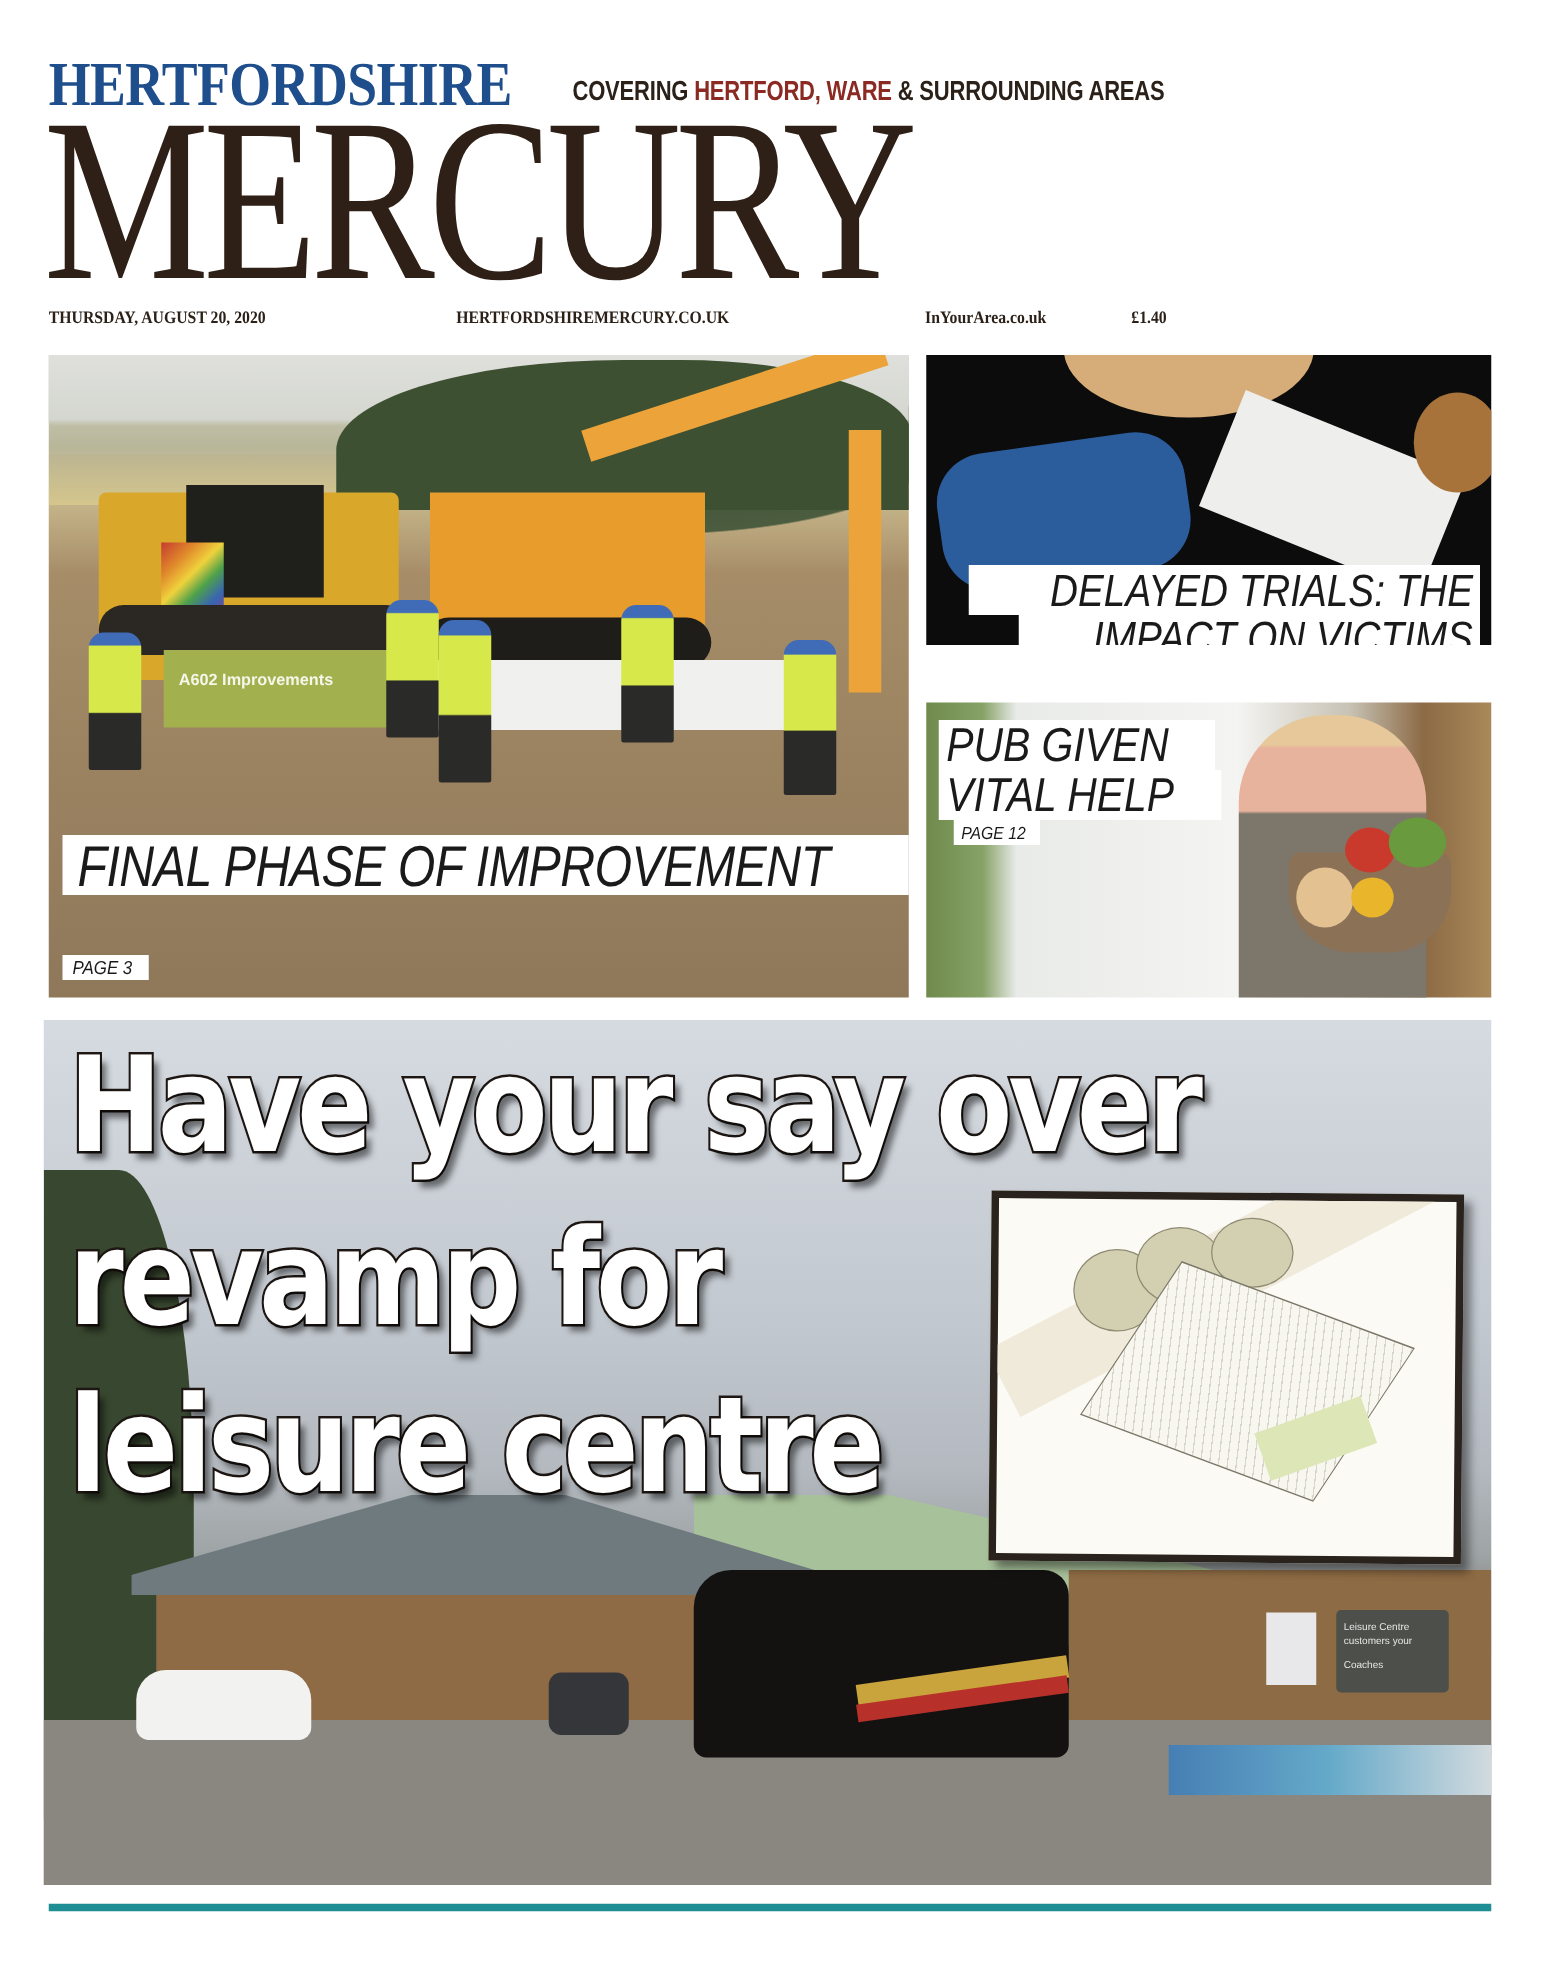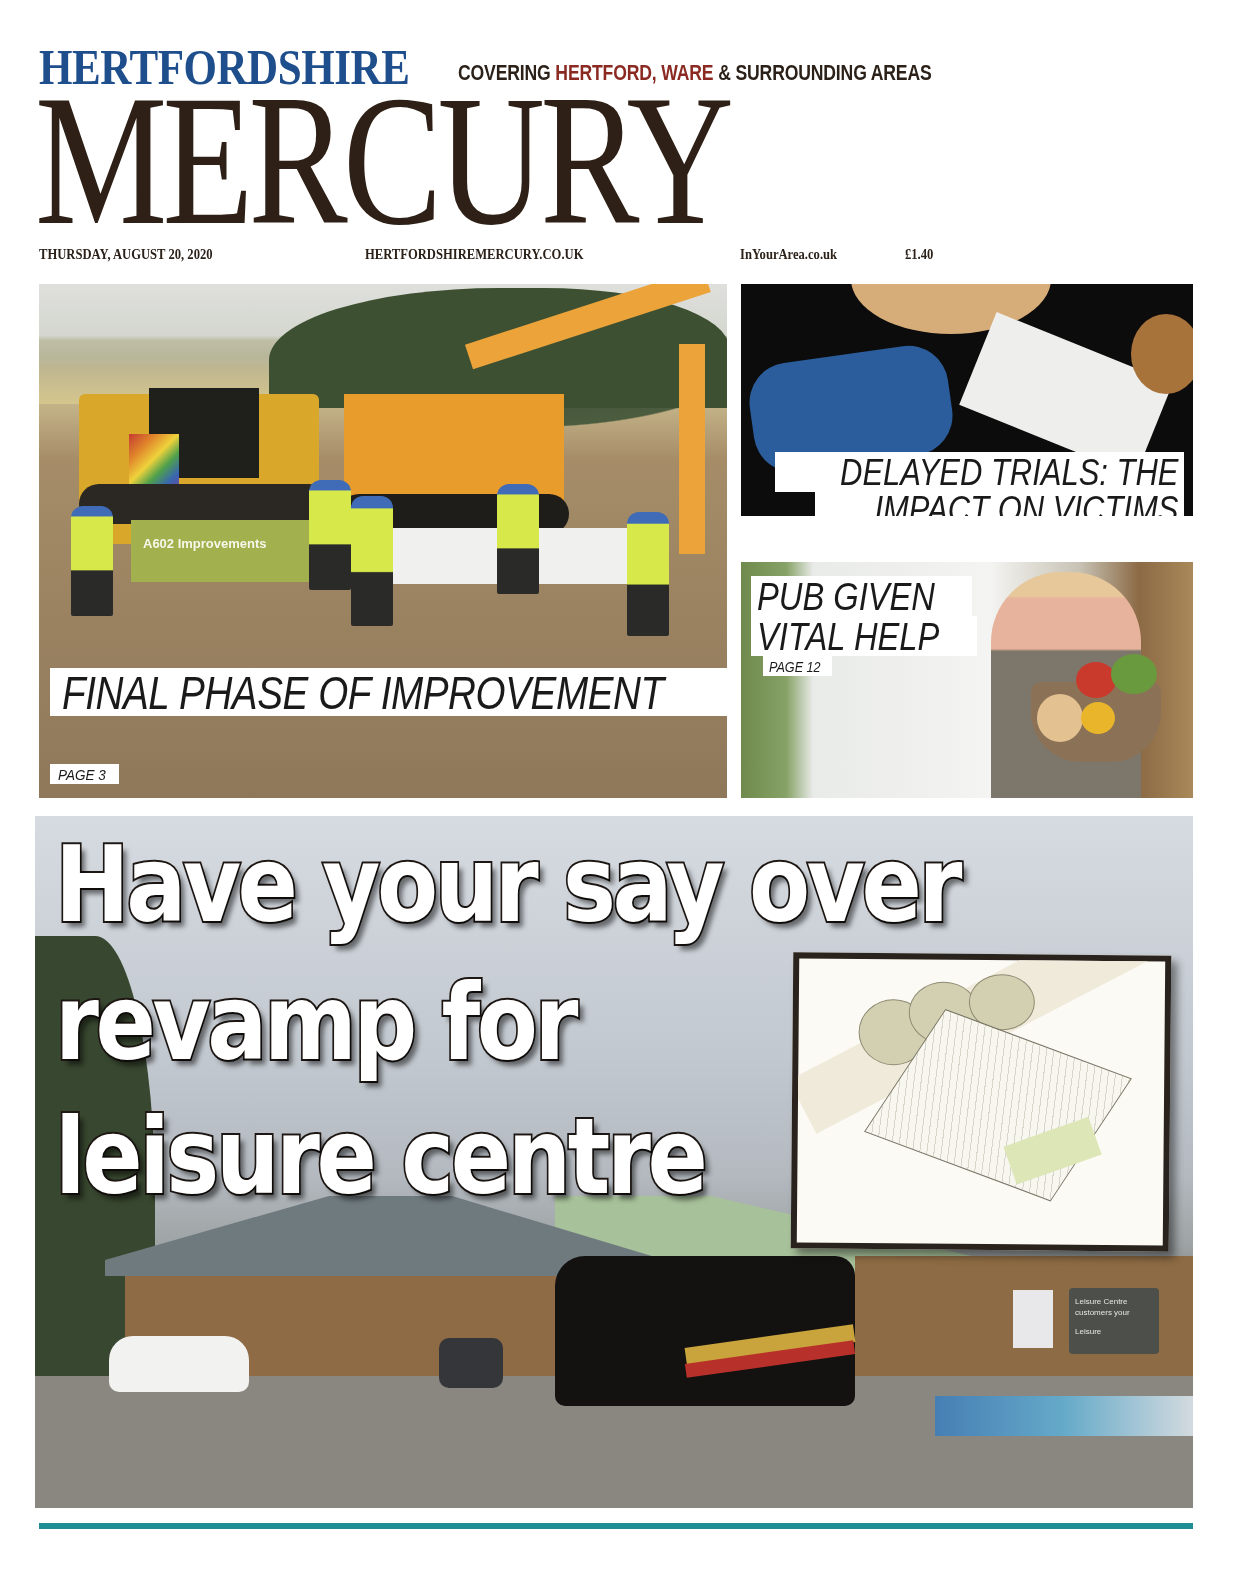--- a/index.html
+++ b/index.html
@@ -203,21 +203,21 @@
   <div class="shape ld-car"></div>
   <div class="shape ld-car2"></div>
   <div class="shape ld-bus"></div>
   <div class="shape ld-bus-stripe"></div>
   <div class="shape ld-bus-stripe2"></div>
   <div class="shape ld-parking"></div>
   <div class="shape ld-sign">
     <div class="ld-sign-text">
       <div>Leisure Centre</div>
       <div>customers your</div>
-      <div style="margin-top:8px;">Leisure</div>
+      <div style="margin-top:8px;">Coaches</div>
     </div>
   </div>
   <div class="shape ld-rail"></div>
 
   <div class="lead-hl lh1">Have your say over</div>
   <div class="lead-hl lh2">revamp for</div>
   <div class="lead-hl lh3">leisure centre</div>
 
 </section>
 

